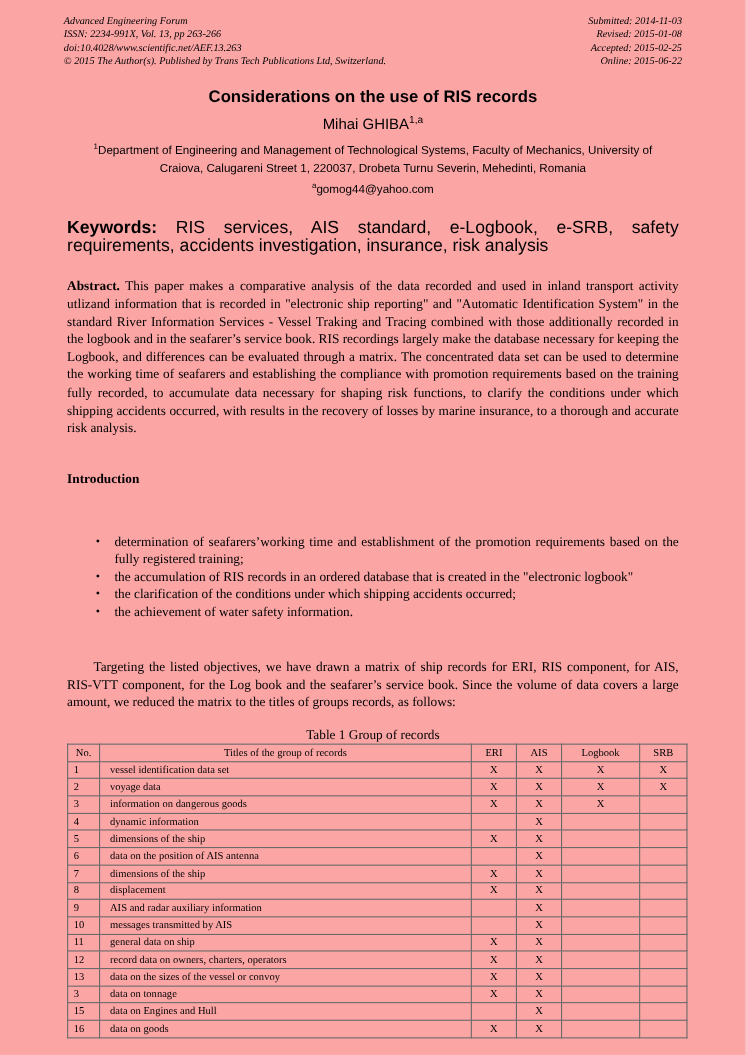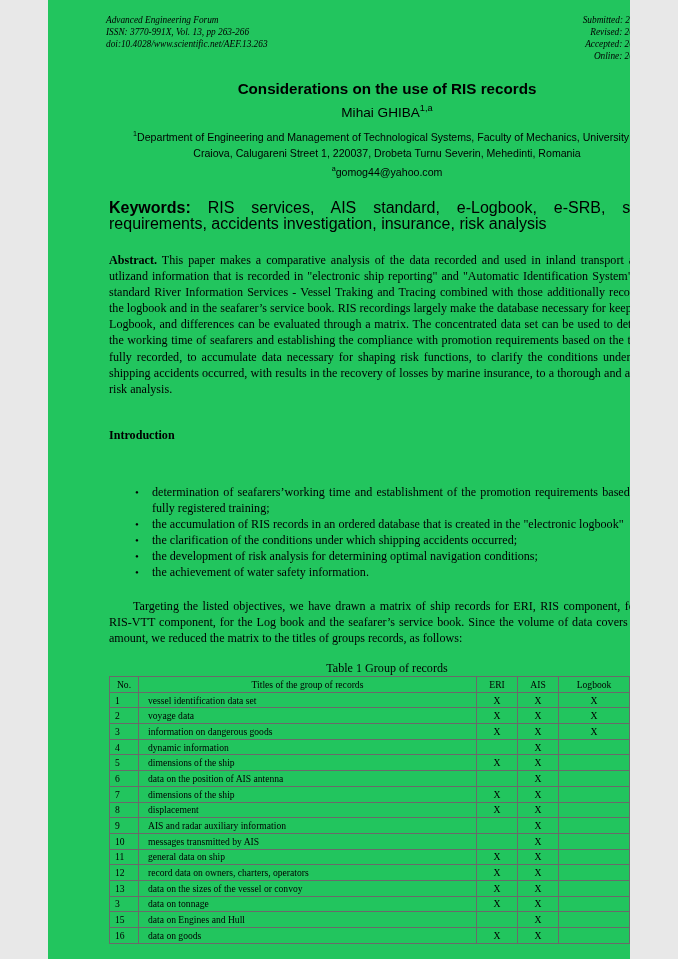--- a/index.html
+++ b/index.html
@@ -2,23 +2,23 @@
 <html><head>
 <meta charset="utf-8">
 <style>
   html, body {
     margin: 0;
     padding: 0;
     background: #e8e8e8;
   }
   .page {
     position: relative;
-    width: 582px;
+    width: 678px;
     height: 959px;
-    background: #22c55e;
+    background: #fca5a5;
     margin: 0 auto;
     overflow: hidden;
     font-family: "Liberation Serif", "DejaVu Serif", serif;
     color: #000000;
   }
 
   
   .journal-header {
     position: absolute;
     left: 58px;
@@ -181,22 +181,23 @@
   .records-table td.title { padding-left: 9px; }
 </style>
 </head>
 <body>
 
 <div class="page">
 
   <div class="journal-header">
     <div class="left">
       <div>Advanced Engineering Forum</div>
-      <div>ISSN: 3770-991X, Vol. 13, pp 263-266</div>
+      <div>ISSN: 2234-991X, Vol. 13, pp 263-266</div>
       <div>doi:10.4028/www.scientific.net/AEF.13.263</div>
+      <div>© 2015 The Author(s). Published by Trans Tech Publications Ltd, Switzerland.</div>
     </div>
     <div class="right">
       <div>Submitted: 2014-11-03</div>
       <div>Revised: 2015-01-08</div>
       <div>Accepted: 2015-02-25</div>
       <div>Online: 2015-06-22</div>
     </div>
   </div>
 
   <div class="doc-title">Considerations on the use of RIS records</div>
@@ -223,21 +224,20 @@
     <b>Abstract.</b>
     <span>This paper makes a comparative analysis of the data recorded and used in inland transport activity utlizand information that is recorded in "electronic ship reporting" and "Automatic Identification System" in the standard River Information Services - Vessel Traking and Tracing combined with those additionally recorded in the logbook and in the seafarer’s service book. RIS recordings largely make the database necessary for keeping the Logbook, and differences can be evaluated through a matrix. The concentrated data set can be used to determine the working time of seafarers and establishing the compliance with promotion requirements based on the training fully recorded, to accumulate data necessary for shaping risk functions, to clarify the conditions under which shipping accidents occurred, with results in the recovery of losses by marine insurance, to a thorough and accurate risk analysis.</span>
   </div>
 
   <div class="section-heading">Introduction</div>
 
   <ul class="bullet-list">
     <li>determination of seafarers’working time and establishment of the promotion requirements based on the fully registered training;</li>
     <li>the accumulation of RIS records in an ordered database that is created in the "electronic logbook"</li>
     <li>the clarification of the conditions under which shipping accidents occurred;</li>
-    <li>the development of risk analysis for determining optimal navigation conditions;</li>
     <li>the achievement of water safety information.</li>
   </ul>
 
   <div class="closing-para">Targeting the listed objectives, we have drawn  a matrix of ship records for ERI, RIS component, for AIS, RIS-VTT component, for the Log book and the seafarer’s service book. Since the volume of data covers a large amount, we reduced the matrix to the titles of groups records, as follows:</div>
 
   <div class="table-caption">Table 1 Group of records</div>
 
   <table class="records-table">
     <thead>
       <tr>

